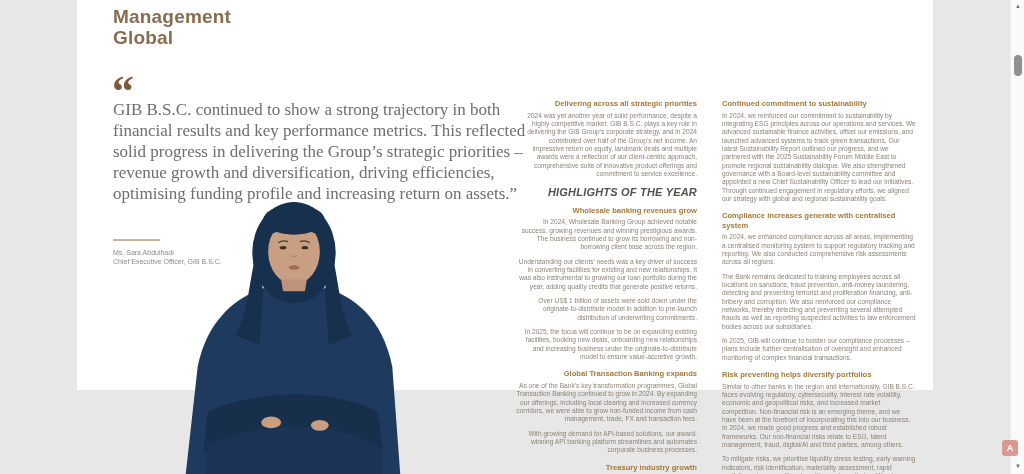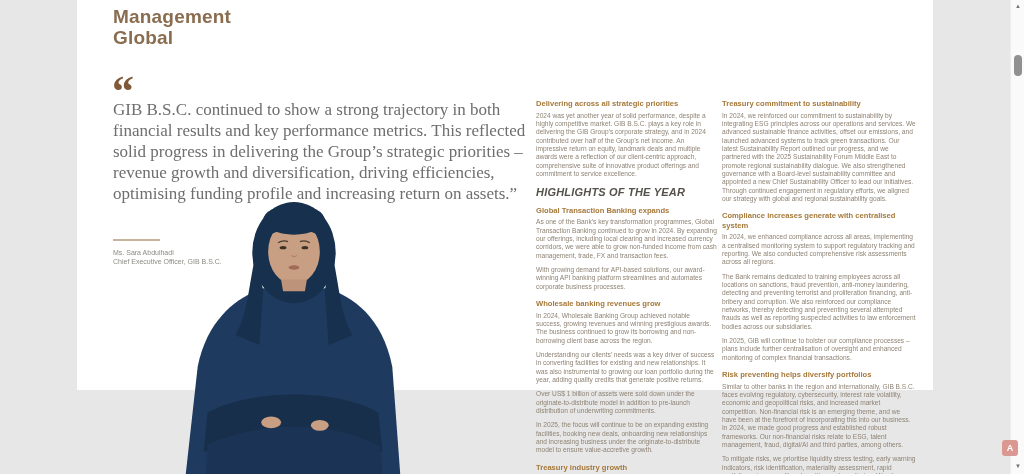--- a/index.html
+++ b/index.html
@@ -38,21 +38,21 @@
   .attribution-role {
     position:absolute; left:36px; top:257px;
     font-size:7px; color:#8b8b85; line-height:9px;
   }
   .ceo-photo {
     position:absolute; left:100px; top:196px; width:230px; height:278px;
   }
 
   
   .col { position:absolute; top:99px; }
-  .col-1 { left:459px; width:181px; }
+  .col-1 { left:439px; width:181px;text-align:right; }
   .col-2 { left:645px; width:194px; }
   .col h3 {
     font-size:7.6px; line-height:9.5px; font-weight:bold; color:#a6793a;
     margin:8px 0 3px 0;
   }
   .col .first h3 { margin-top:0; }
   .col .eyebrow {
     font-size:11px; line-height:9.5px; font-weight:bold; color:#55524c;
     margin:10px 0 0 0; letter-spacing:0.2px;font-style:italic;
   }
@@ -136,38 +136,38 @@
 
   <div class="col col-1">
       <div class="section first">
         <h3>Delivering across all strategic priorities</h3>
         <p>2024 was yet another year of solid performance, despite a highly competitive market. GIB B.S.C. plays a key role in delivering the GIB Group’s corporate strategy, and in 2024 contributed over half of the Group’s net income. An impressive return on equity, landmark deals and multiple awards were a reflection of our client-centric approach, comprehensive suite of innovative product offerings and commitment to service excellence.</p>
       </div>
       <div class="section">
         <div class="eyebrow">HIGHLIGHTS OF THE YEAR</div>
       </div>
       <div class="section">
-        <h3>Global Transaction Banking expands</h3>
-        <p>As one of the Bank’s key transformation programmes, Global Transaction Banking continued to grow in 2024. By expanding our offerings, including local clearing and increased currency corridors, we were able to grow non-funded income from cash management, trade, FX and transaction fees.</p>
-        <p>With growing demand for API-based solutions, our award-winning API banking platform streamlines and automates corporate business processes.</p>
-      </div>
-      <div class="section">
         <h3>Wholesale banking revenues grow</h3>
         <p>In 2024, Wholesale Banking Group achieved notable success, growing revenues and winning prestigious awards. The business continued to grow its borrowing and non-borrowing client base across the region.</p>
         <p>Understanding our clients’ needs was a key driver of success in converting facilities for existing and new relationships. It was also instrumental to growing our loan portfolio during the year, adding quality credits that generate positive returns.</p>
         <p>Over US$ 1 billion of assets were sold down under the originate-to-distribute model in addition to pre-launch distribution of underwriting commitments.</p>
         <p>In 2025, the focus will continue to be on expanding existing facilities, booking new deals, onboarding new relationships and increasing business under the originate-to-distribute model to ensure value-accretive growth.</p>
       </div>
       <div class="section">
+        <h3>Global Transaction Banking expands</h3>
+        <p>As one of the Bank’s key transformation programmes, Global Transaction Banking continued to grow in 2024. By expanding our offerings, including local clearing and increased currency corridors, we were able to grow non-funded income from cash management, trade, FX and transaction fees.</p>
+        <p>With growing demand for API-based solutions, our award-winning API banking platform streamlines and automates corporate business processes.</p>
+      </div>
+      <div class="section">
         <h3>Treasury industry growth</h3>
       </div>
     </div>
   <div class="col col-2">
       <div class="section first">
-        <h3>Treasury commitment to sustainability</h3>
+        <h3>Continued commitment to sustainability</h3>
         <p>In 2024, we reinforced our commitment to sustainability by integrating ESG principles across our operations and services. We advanced sustainable finance activities, offset our emissions, and launched advanced systems to track green transactions. Our latest Sustainability Report outlined our progress, and we partnered with the 2025 Sustainability Forum Middle East to promote regional sustainability dialogue. We also strengthened governance with a Board-level sustainability committee and appointed a new Chief Sustainability Officer to lead our initiatives. Through continued engagement in regulatory efforts, we aligned our strategy with global and regional sustainability goals.</p>
       </div>
       <div class="section">
         <h3>Compliance increases generate with centralised system</h3>
         <p>In 2024, we enhanced compliance across all areas, implementing a centralised monitoring system to support regulatory tracking and reporting. We also conducted comprehensive risk assessments across all regions.</p>
         <p>The Bank remains dedicated to training employees across all locations on sanctions, fraud prevention, anti-money laundering, detecting and preventing terrorist and proliferation financing, anti-bribery and corruption. We also reinforced our compliance networks, thereby detecting and preventing several attempted frauds as well as reporting suspected activities to law enforcement bodies across our subsidiaries.</p>
         <p>In 2025, GIB will continue to bolster our compliance processes – plans include further centralisation of oversight and enhanced monitoring of complex financial transactions.</p>
       </div>
       <div class="section">
         <h3>Risk preventing helps diversify portfolios</h3>

